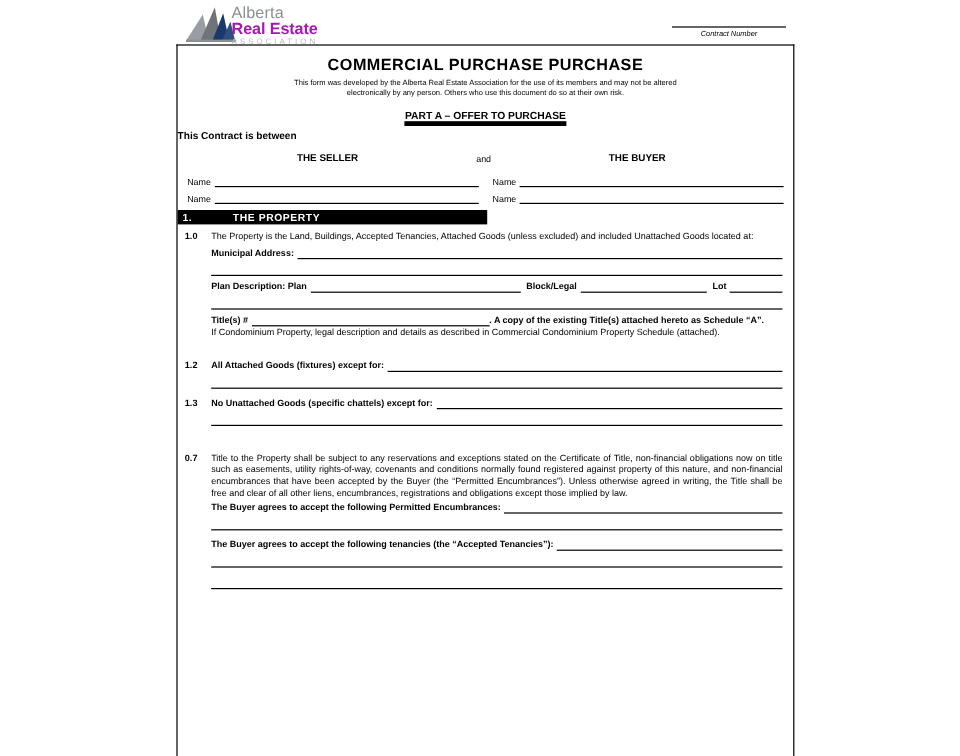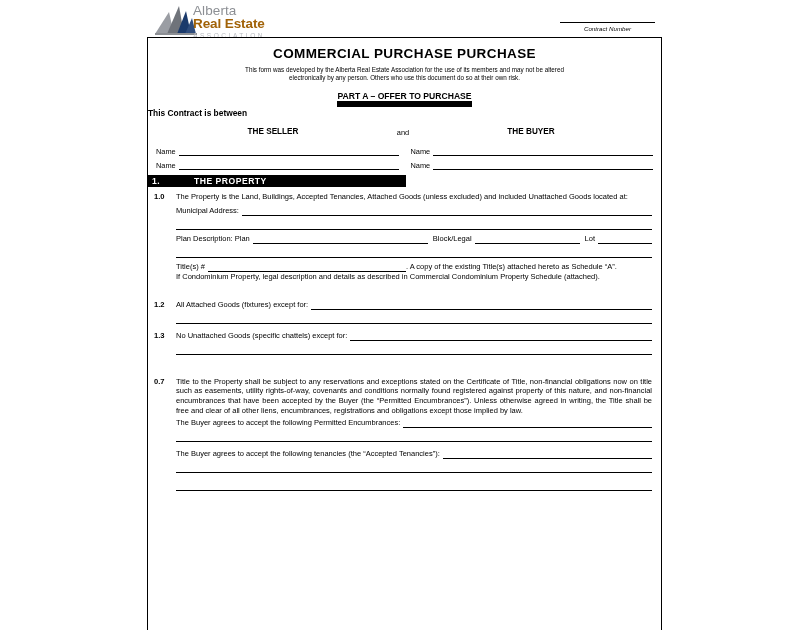--- a/index.html
+++ b/index.html
@@ -40,21 +40,21 @@
   }
   .logo-alberta {
     font-size: 13.5px;
     color: #8c8f94;
     letter-spacing: 0.1px;
     line-height: 13px;
     font-weight: 400;
   }
   .logo-realestate {
     font-size: 13.5px;
-    color: #a16207;
+    color: #a21caf;
     font-weight: bold;
     line-height: 14px;
     letter-spacing: -0.1px;
   }
   .logo-association {
     font-size: 6.6px;
     color: #b9bcc2;
     letter-spacing: 2.5px;
     line-height: 9px;
     font-weight: 400;
@@ -112,21 +112,21 @@
     margin-top: 5px;
     padding: 0 92px;
   }
   .part-a {
     text-align: center;
     font-size: 8.6px;
     font-weight: bold;
     margin-top: 8px;
   }
   .part-a span {
-    border-bottom: 6px solid #000000;
+    border-bottom: 4px solid #000000;
     padding-bottom: 0px;
   }
   .between {
     text-align: left;
     font-size: 8.4px;
     font-weight: bold;
     margin-top: 7px;
   }
   .parties-row {
     position: relative;
@@ -221,20 +221,21 @@
   }
   .clause-body.justify { text-align: justify; }
   .full-rule {
     border-bottom: 1px solid #000;
     height: 12px;
     margin-top: 1px;
   }
   .labeled-line {
     display: flex;
     align-items: flex-end;
+    font-weight: bold;
   }
   .labeled-line .lbl {
     white-space: nowrap;
     font-size: 7.5px;
     line-height: 9.6px;
     padding-right: 3px;
   }
   .labeled-line .rule {
     flex: 1;
     border-bottom: 1px solid #000;

